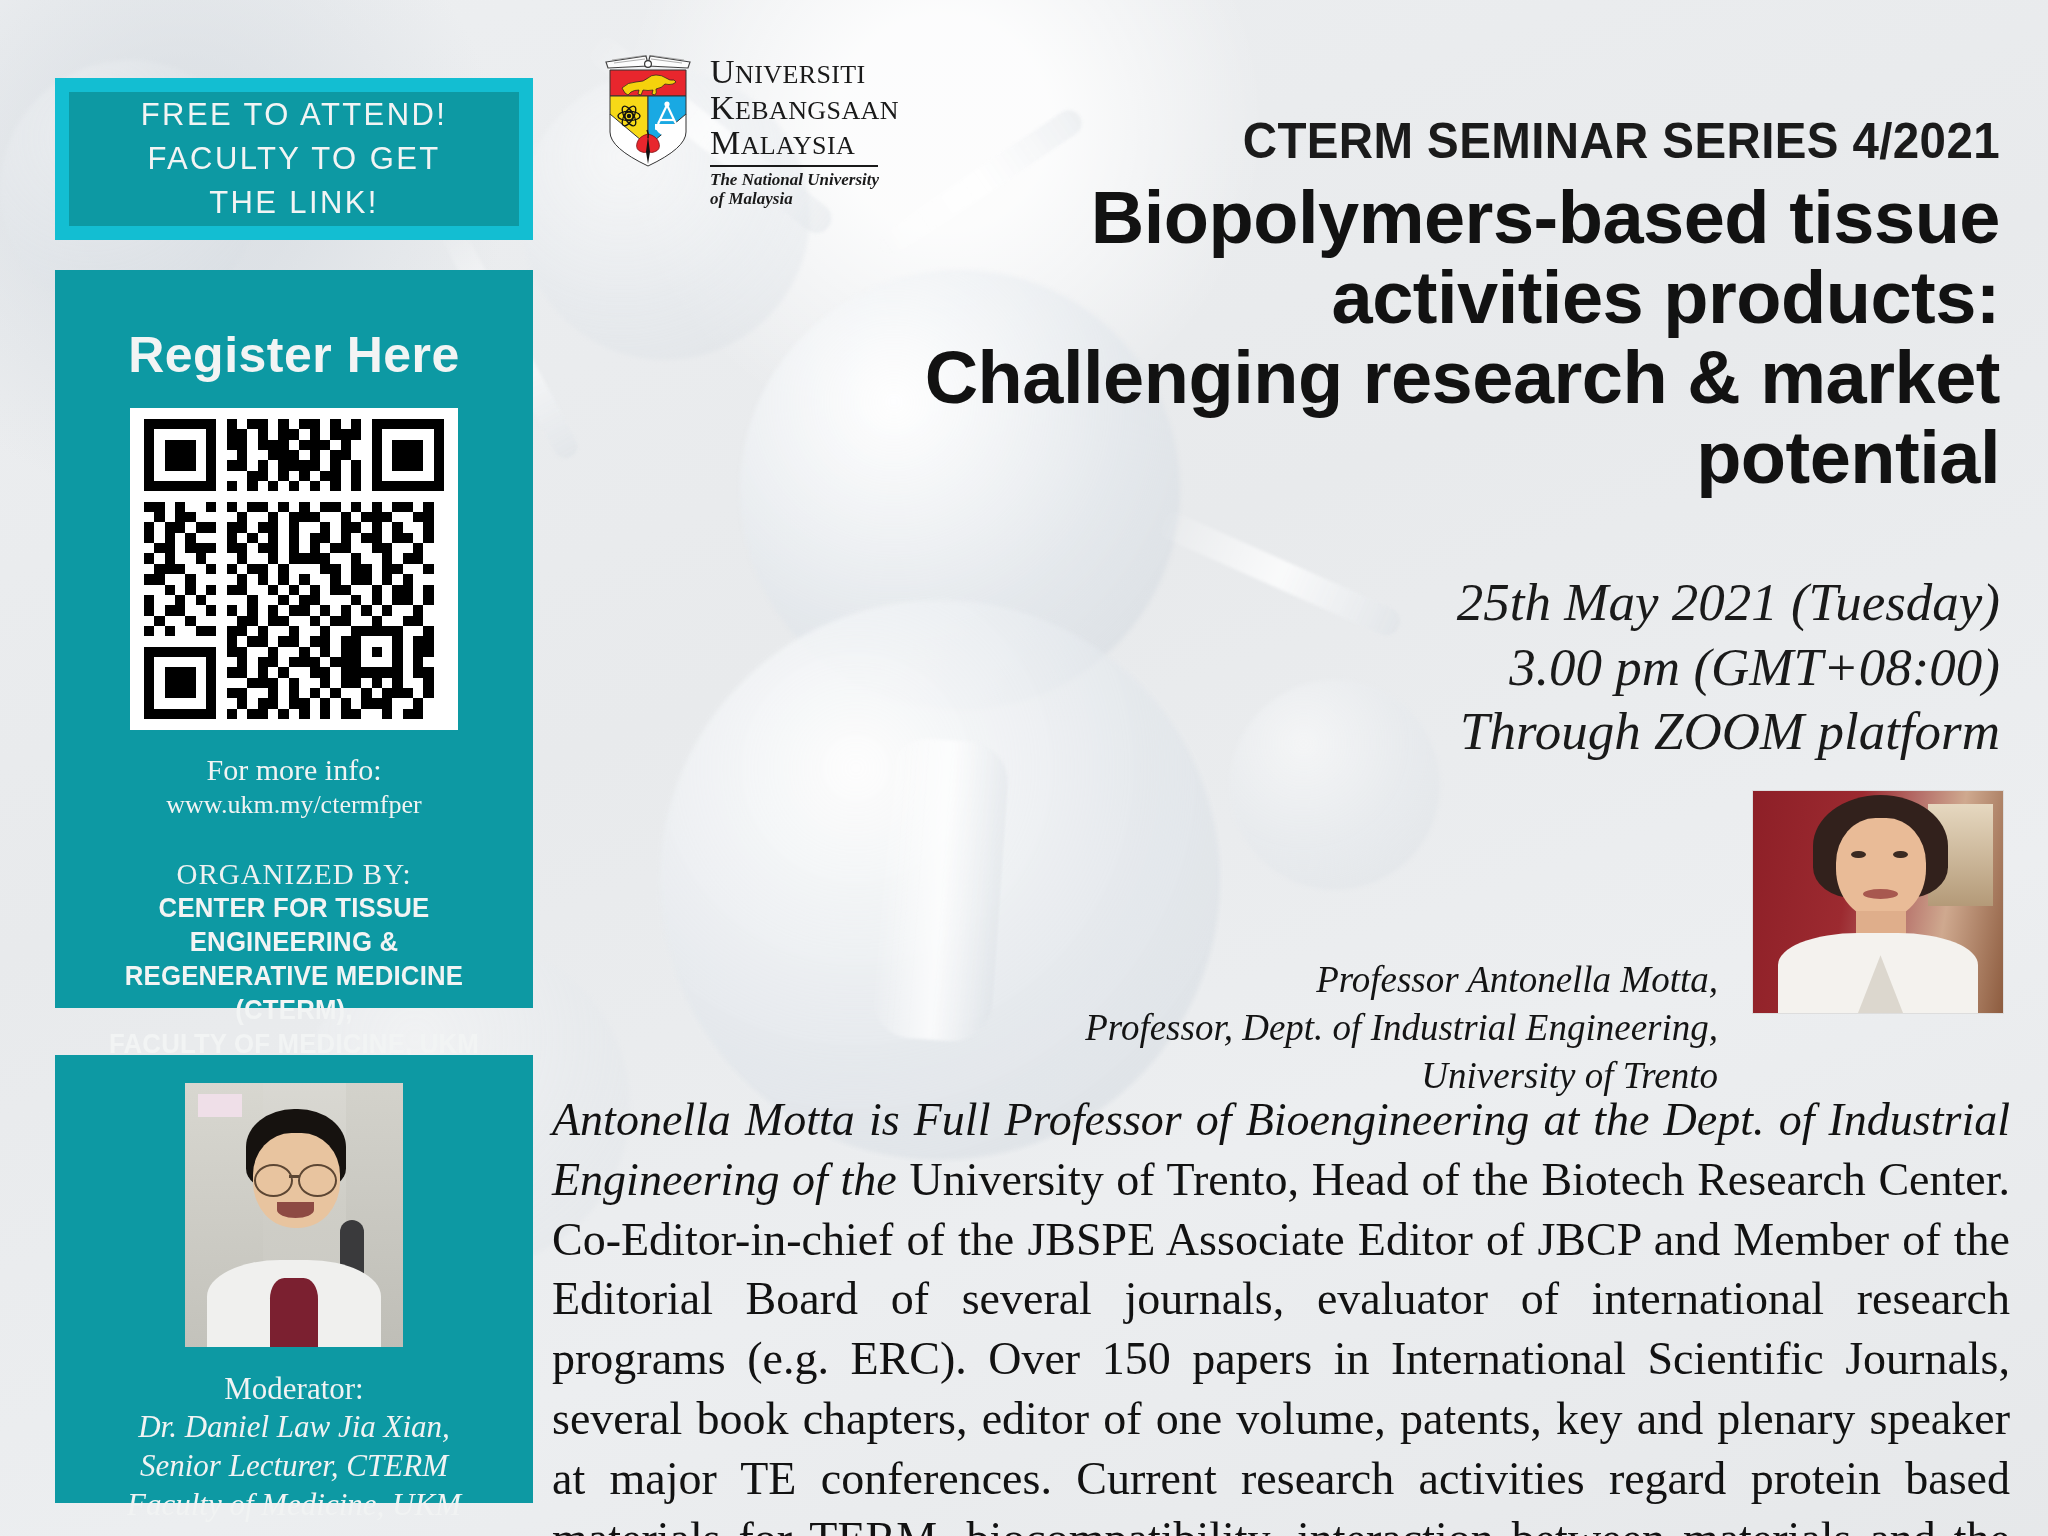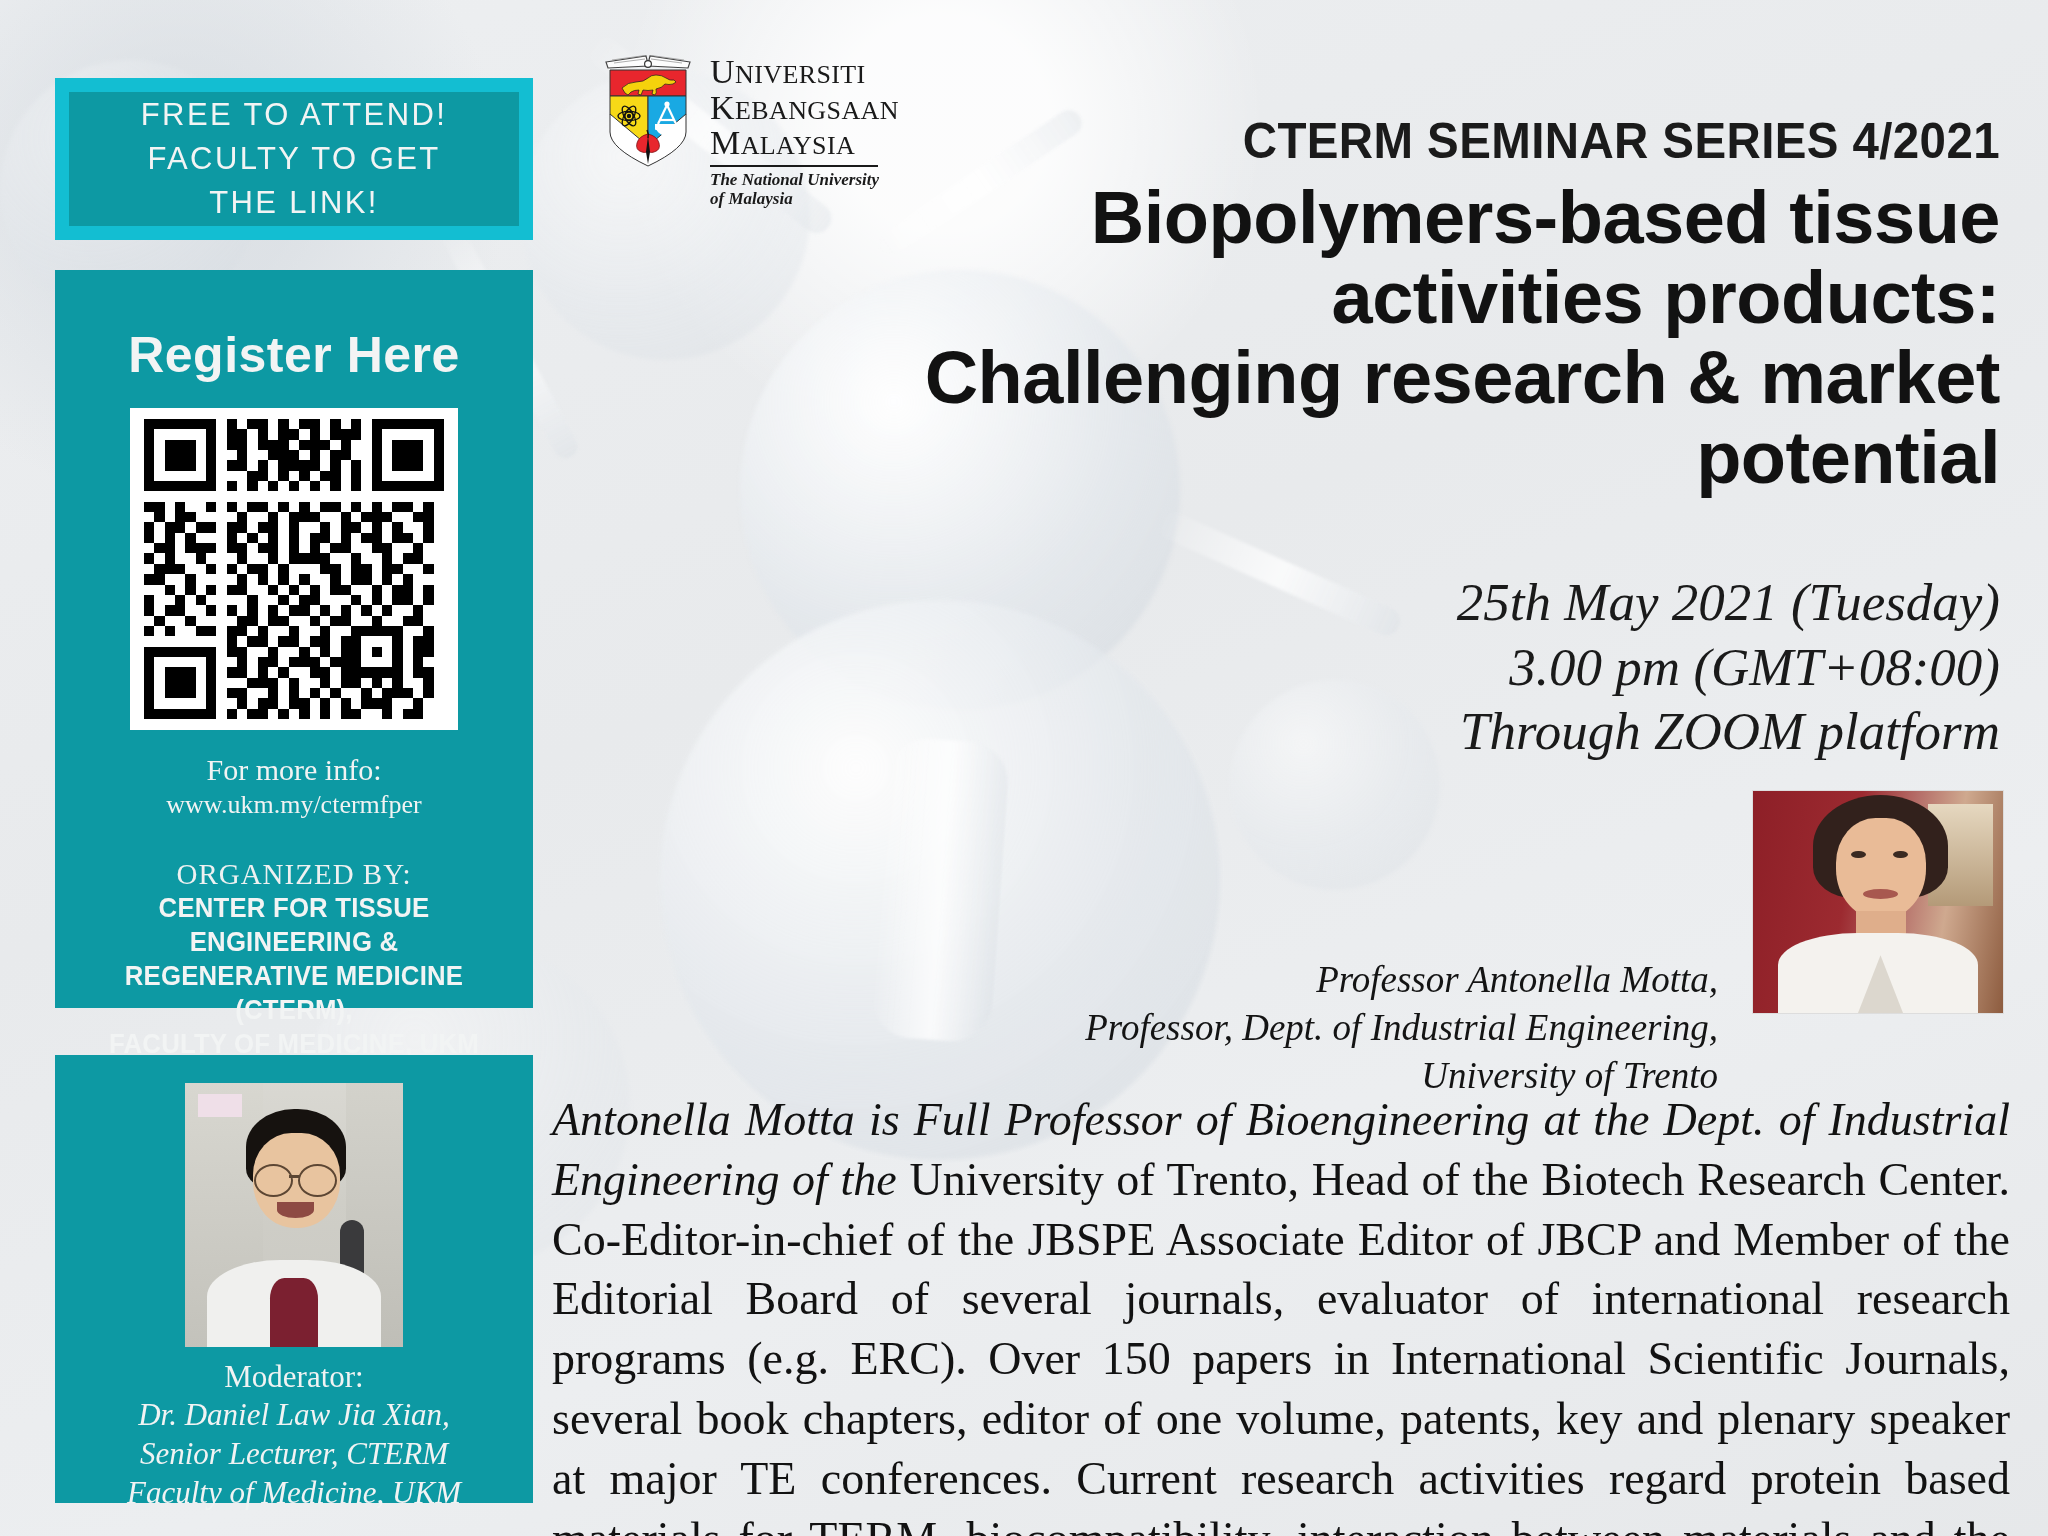--- a/index.html
+++ b/index.html
@@ -184,21 +184,21 @@
   .mod-photo .bridge { position:absolute; left:47.5%; top:35%; width:5%; height:2.5px; background:#5c4633; }
   .mod-photo .smile { position:absolute; left:42%; top:45%; width:17%; height:6%; background:#8d4a43; border-radius:0 0 50% 50%; }
   .mod-photo .coat { position:absolute; left:10%; bottom:0; width:80%; height:33%; background:#f0f0ee; border-radius:42% 42% 0 0; }
   .mod-photo .shirt { position:absolute; left:39%; bottom:0; width:22%; height:26%; background:#7b2030; border-radius:30% 30% 0 0; }
   .mod-photo .mic { position:absolute; right:18%; top:52%; width:11%; height:30%; background:#3a3a3c; border-radius:14px; }
 
   .mod-role {
     color: #f1f3f3;
     font-family: "Liberation Serif", serif;
     font-size: 31px;
-    margin-top: 12px;
+    margin-top: 24px;
   }
   .mod-name {
     color: #f1f3f3;
     font-family: "Liberation Serif", serif;
     font-style: italic;
     font-size: 31px;
     line-height: 1.26;
   }
 
   

